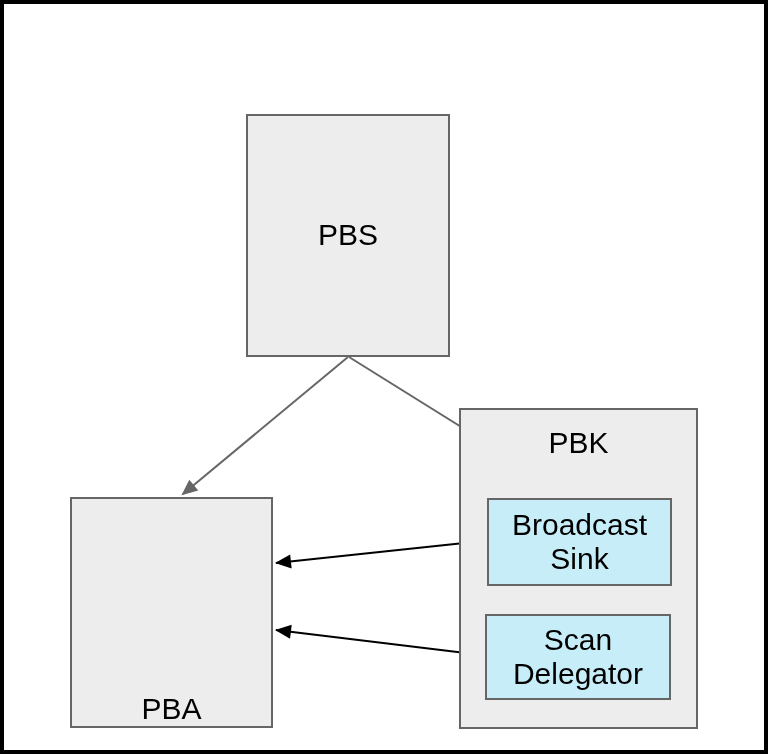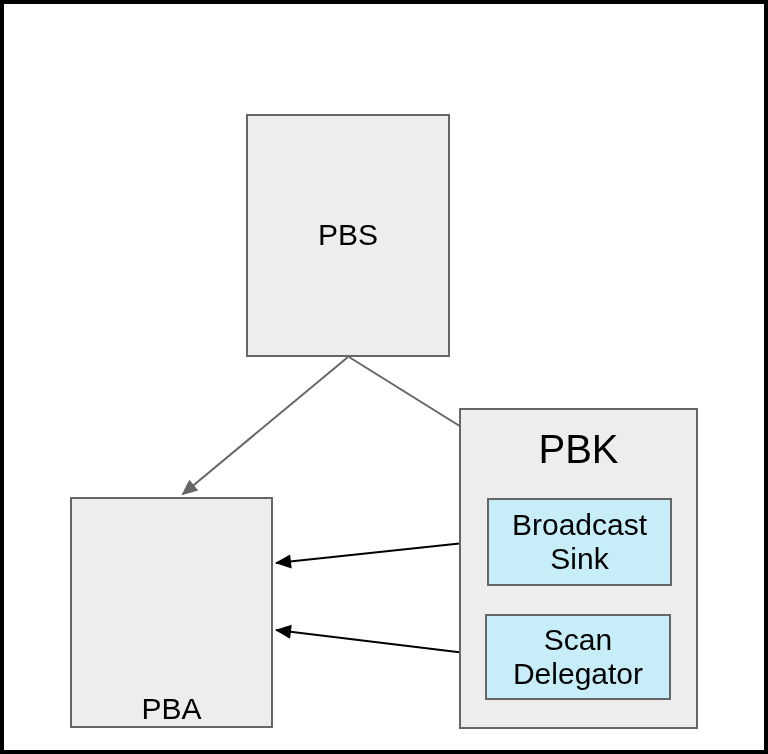--- a/index.html
+++ b/index.html
@@ -37,21 +37,21 @@
     line-height: 1.15;
     text-align: center;
   }
   .node-pbs  { left: 242px; top: 66px;  width: 204px; height: 243px; }
   .node-pba  { left: 66px;  top: 449px; width: 203px; height: 231px; align-items: flex-end; }
   .node-pbk  { left: 455px; top: 360px; width: 239px; height: 321px;
                display: block; }
   .pbk-title {
     display: block;
     margin-top: 16px;
-    font-size: 40px;
+    font-size: 30px;
     color: #000000;
   }
   .subnode {
     position: absolute;
     box-sizing: border-box;
     background: #c7eef8;
     border: 2px solid #666666;
     color: #000000;
     display: flex;
     align-items: center;

